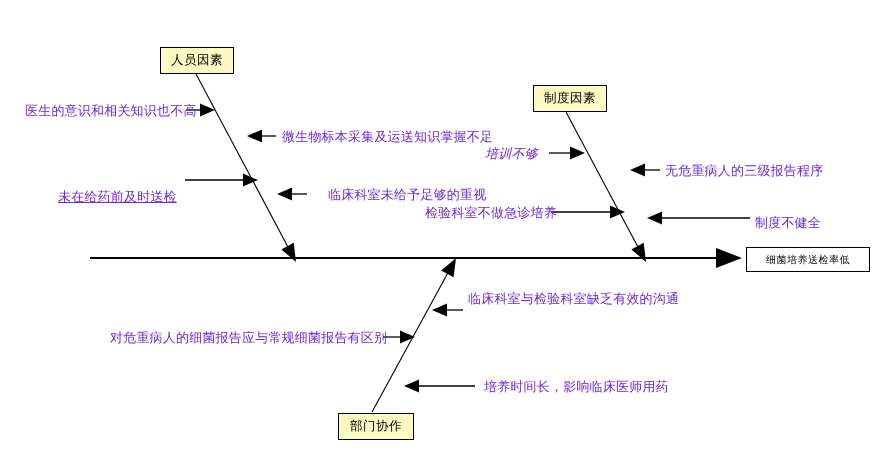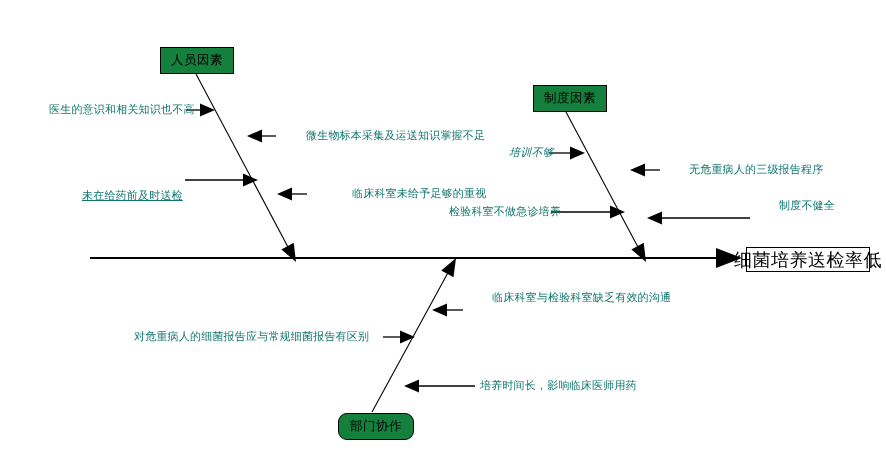--- a/index.html
+++ b/index.html
@@ -36,45 +36,44 @@
   }
   .connector {
     stroke-width: 1.3;
   }
   .arrow-head {
     fill: #000000;
     stroke: none;
   }
   .cause-label {
     position: absolute;
-    font-size: 11px;
+    font-size: 13px;
     line-height: 1;
-    color: #0f766e;
+    color: #6d28d9;
     white-space: nowrap;
     letter-spacing: 0.2px;
-    margin-left: 24px;
   }
   .cat-box {
     position: absolute;
     border: 1.4px solid #000000;
-    background: #15803d;
+    background: #fef9c3;
     font-size: 12.5px;
     line-height: 1;
     color: #000000;
     white-space: nowrap;
     display: flex;
     align-items: center;
     justify-content: center;
     letter-spacing: 0.5px;
   }
   .head-box {
     position: absolute;
     border: 1.4px solid #000000;
     background: #ffffff;
-    font-size: 18px;
+    font-size: 10px;
     line-height: 1;
     color: #000000;
     white-space: nowrap;
     display: flex;
     align-items: center;
     justify-content: center;
     letter-spacing: 0.5px;
   }
 </style>
 </head>
@@ -120,21 +119,21 @@
   <div id="labels-layer">
       <div class="cat-box" style="left: 160px; top: 47px; width: 72px; height: 25px;">人员因素</div>
       <div class="cause-label" style="left: 25px; top: 104px;">医生的意识和相关知识也不高</div>
       <div class="cause-label" style="left: 282px; top: 130px;">微生物标本采集及运送知识掌握不足</div>
       <div class="cause-label" style="left: 58px; top: 190px; text-decoration: underline;">未在给药前及时送检</div>
       <div class="cause-label" style="left: 328px; top: 188px;">临床科室未给予足够的重视</div>
       <div class="cat-box" style="left: 533px; top: 85px; width: 72px; height: 25px;">制度因素</div>
       <div class="cause-label" style="left: 485px; top: 147px; font-style: italic;">培训不够</div>
       <div class="cause-label" style="left: 665px; top: 164px;">无危重病人的三级报告程序</div>
       <div class="cause-label" style="left: 425px; top: 206px;">检验科室不做急诊培养</div>
-      <div class="cause-label" style="left: 755px; top: 200px;">制度不健全</div>
-      <div class="cat-box" style="left: 338px; top: 413px; width: 74px; height: 25px; border-radius: 9px;">部门协作</div>
+      <div class="cause-label" style="left: 755px; top: 216px;">制度不健全</div>
+      <div class="cat-box" style="left: 338px; top: 413px; width: 74px; height: 25px;">部门协作</div>
       <div class="cause-label" style="left: 468px; top: 292px;">临床科室与检验科室缺乏有效的沟通</div>
       <div class="cause-label" style="left: 110px; top: 331px;">对危重病人的细菌报告应与常规细菌报告有区别</div>
-      <div class="cause-label" style="left: 456px; top: 380px;">培养时间长，影响临床医师用药</div>
+      <div class="cause-label" style="left: 484px; top: 380px;">培养时间长，影响临床医师用药</div>
       <div class="head-box" style="left: 746px; top: 247px; width: 122px; height: 23px;">细菌培养送检率低</div>
     </div>
 
 </div>
 
 </body></html>

